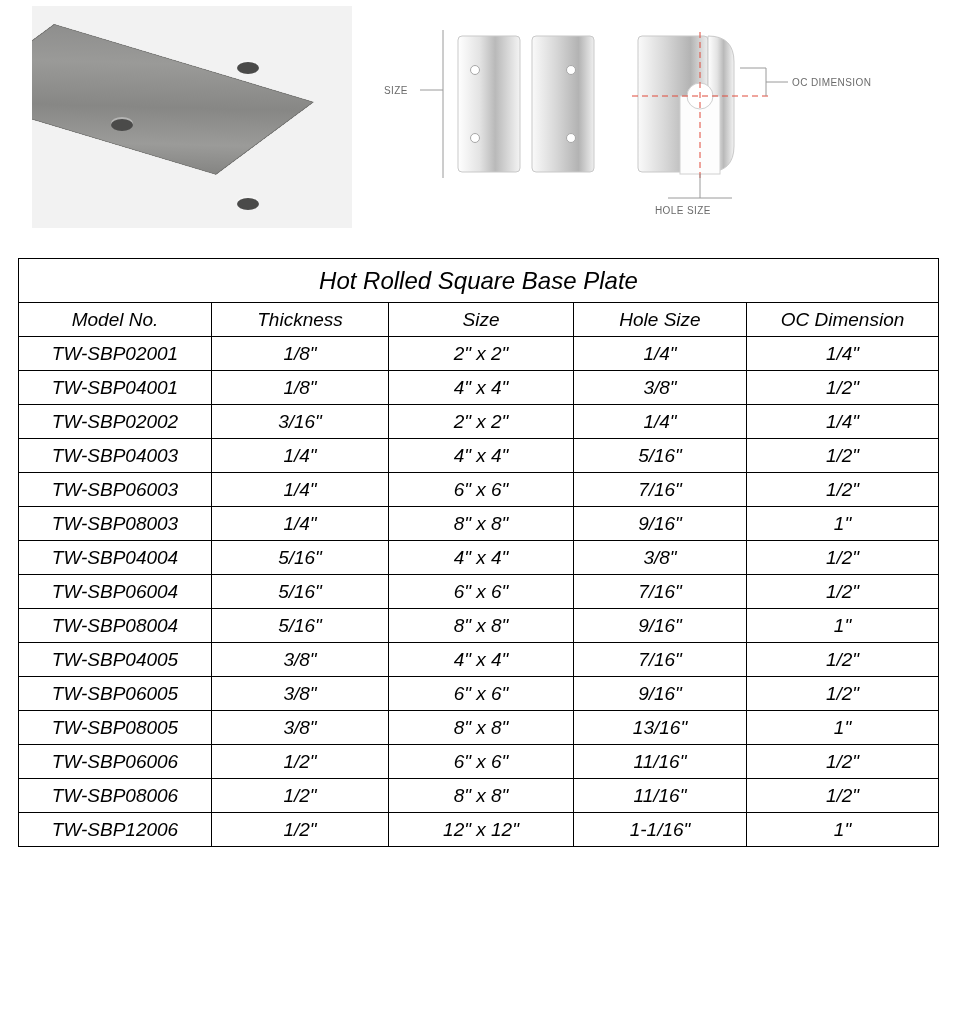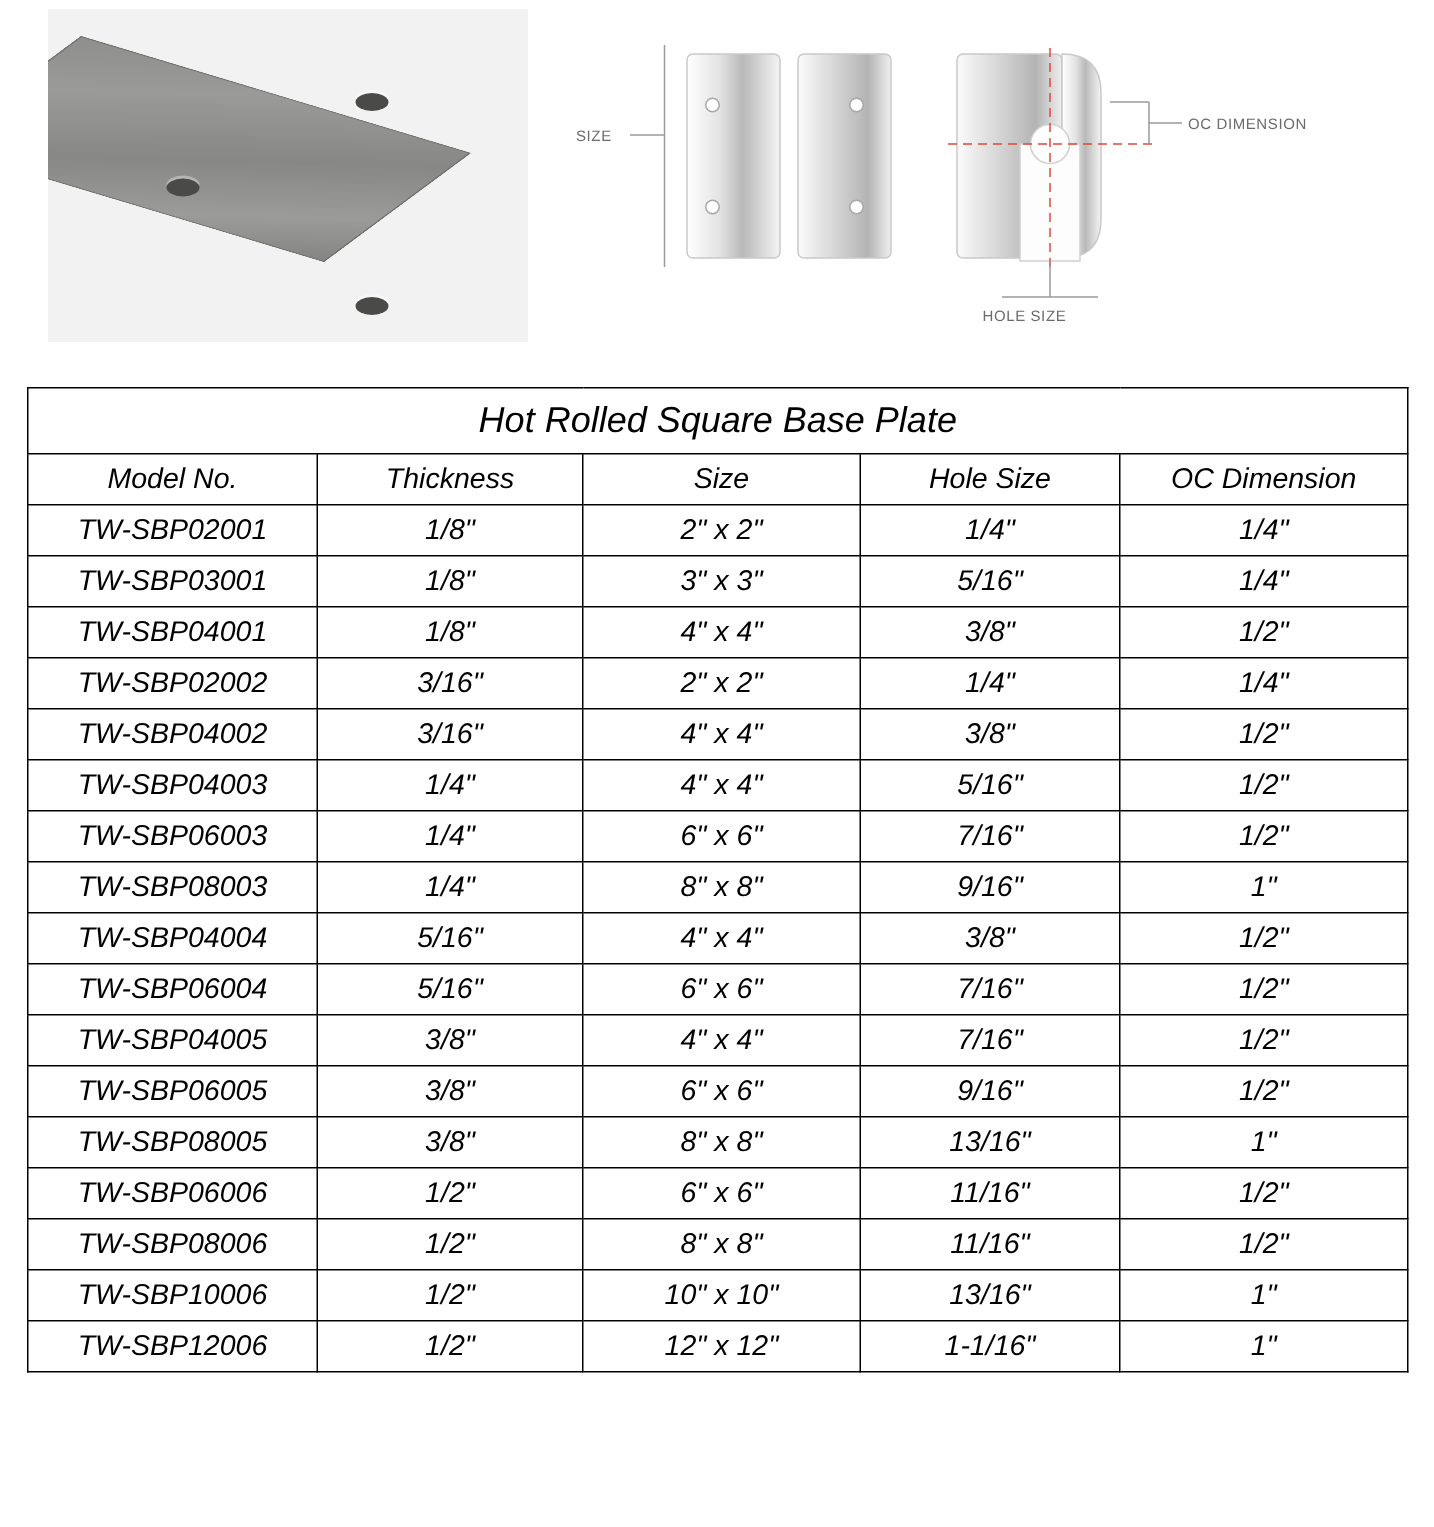--- a/index.html
+++ b/index.html
@@ -209,46 +209,32 @@
     </thead>
     <tbody id="spec-body">
         <tr>
           <td>TW-SBP02001</td>
           <td>1/8"</td>
           <td>2" x 2"</td>
           <td>1/4"</td>
           <td>1/4"</td>
         </tr>
         <tr>
-          <td>TW-SBP03001</td>
-          <td>1/8"</td>
-          <td>3" x 3"</td>
-          <td>5/16"</td>
-          <td>1/4"</td>
-        </tr>
-        <tr>
           <td>TW-SBP04001</td>
           <td>1/8"</td>
           <td>4" x 4"</td>
           <td>3/8"</td>
           <td>1/2"</td>
         </tr>
         <tr>
           <td>TW-SBP02002</td>
           <td>3/16"</td>
           <td>2" x 2"</td>
           <td>1/4"</td>
           <td>1/4"</td>
-        </tr>
-        <tr>
-          <td>TW-SBP04002</td>
-          <td>3/16"</td>
-          <td>4" x 4"</td>
-          <td>3/8"</td>
-          <td>1/2"</td>
         </tr>
         <tr>
           <td>TW-SBP04003</td>
           <td>1/4"</td>
           <td>4" x 4"</td>
           <td>5/16"</td>
           <td>1/2"</td>
         </tr>
         <tr>
           <td>TW-SBP06003</td>
@@ -272,20 +258,27 @@
           <td>1/2"</td>
         </tr>
         <tr>
           <td>TW-SBP06004</td>
           <td>5/16"</td>
           <td>6" x 6"</td>
           <td>7/16"</td>
           <td>1/2"</td>
         </tr>
         <tr>
+          <td>TW-SBP08004</td>
+          <td>5/16"</td>
+          <td>8" x 8"</td>
+          <td>9/16"</td>
+          <td>1"</td>
+        </tr>
+        <tr>
           <td>TW-SBP04005</td>
           <td>3/8"</td>
           <td>4" x 4"</td>
           <td>7/16"</td>
           <td>1/2"</td>
         </tr>
         <tr>
           <td>TW-SBP06005</td>
           <td>3/8"</td>
           <td>6" x 6"</td>
@@ -307,27 +300,20 @@
           <td>1/2"</td>
         </tr>
         <tr>
           <td>TW-SBP08006</td>
           <td>1/2"</td>
           <td>8" x 8"</td>
           <td>11/16"</td>
           <td>1/2"</td>
         </tr>
         <tr>
-          <td>TW-SBP10006</td>
-          <td>1/2"</td>
-          <td>10" x 10"</td>
-          <td>13/16"</td>
-          <td>1"</td>
-        </tr>
-        <tr>
           <td>TW-SBP12006</td>
           <td>1/2"</td>
           <td>12" x 12"</td>
           <td>1-1/16"</td>
           <td>1"</td>
         </tr>
       </tbody>
   </table>
 </div>
 

